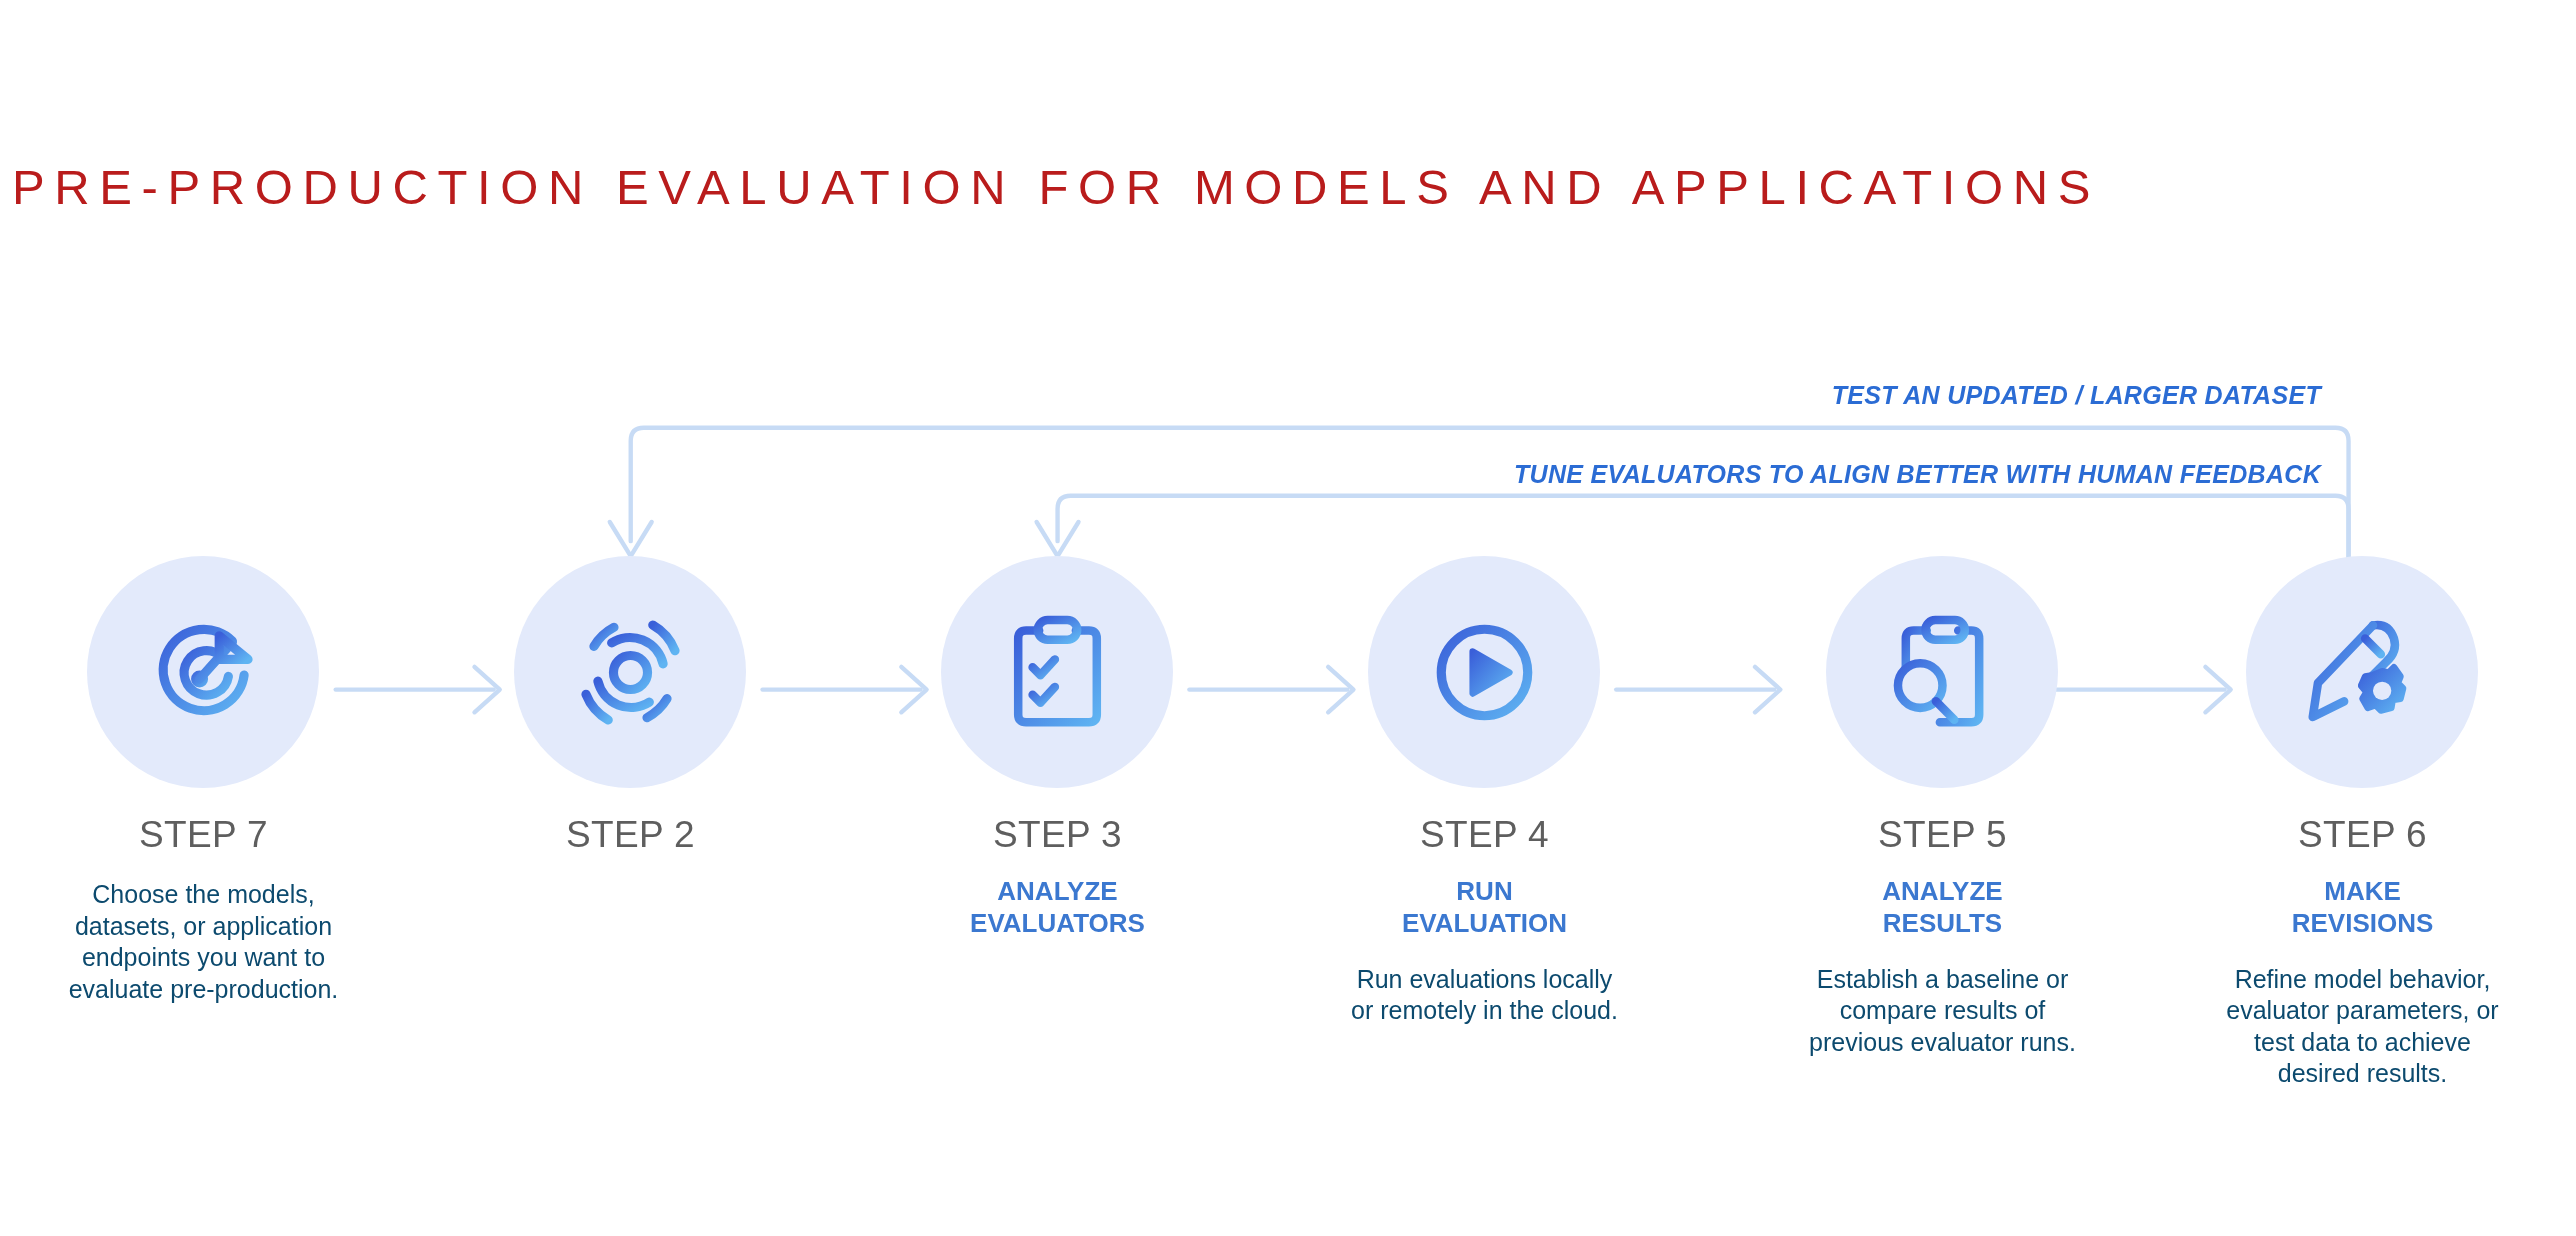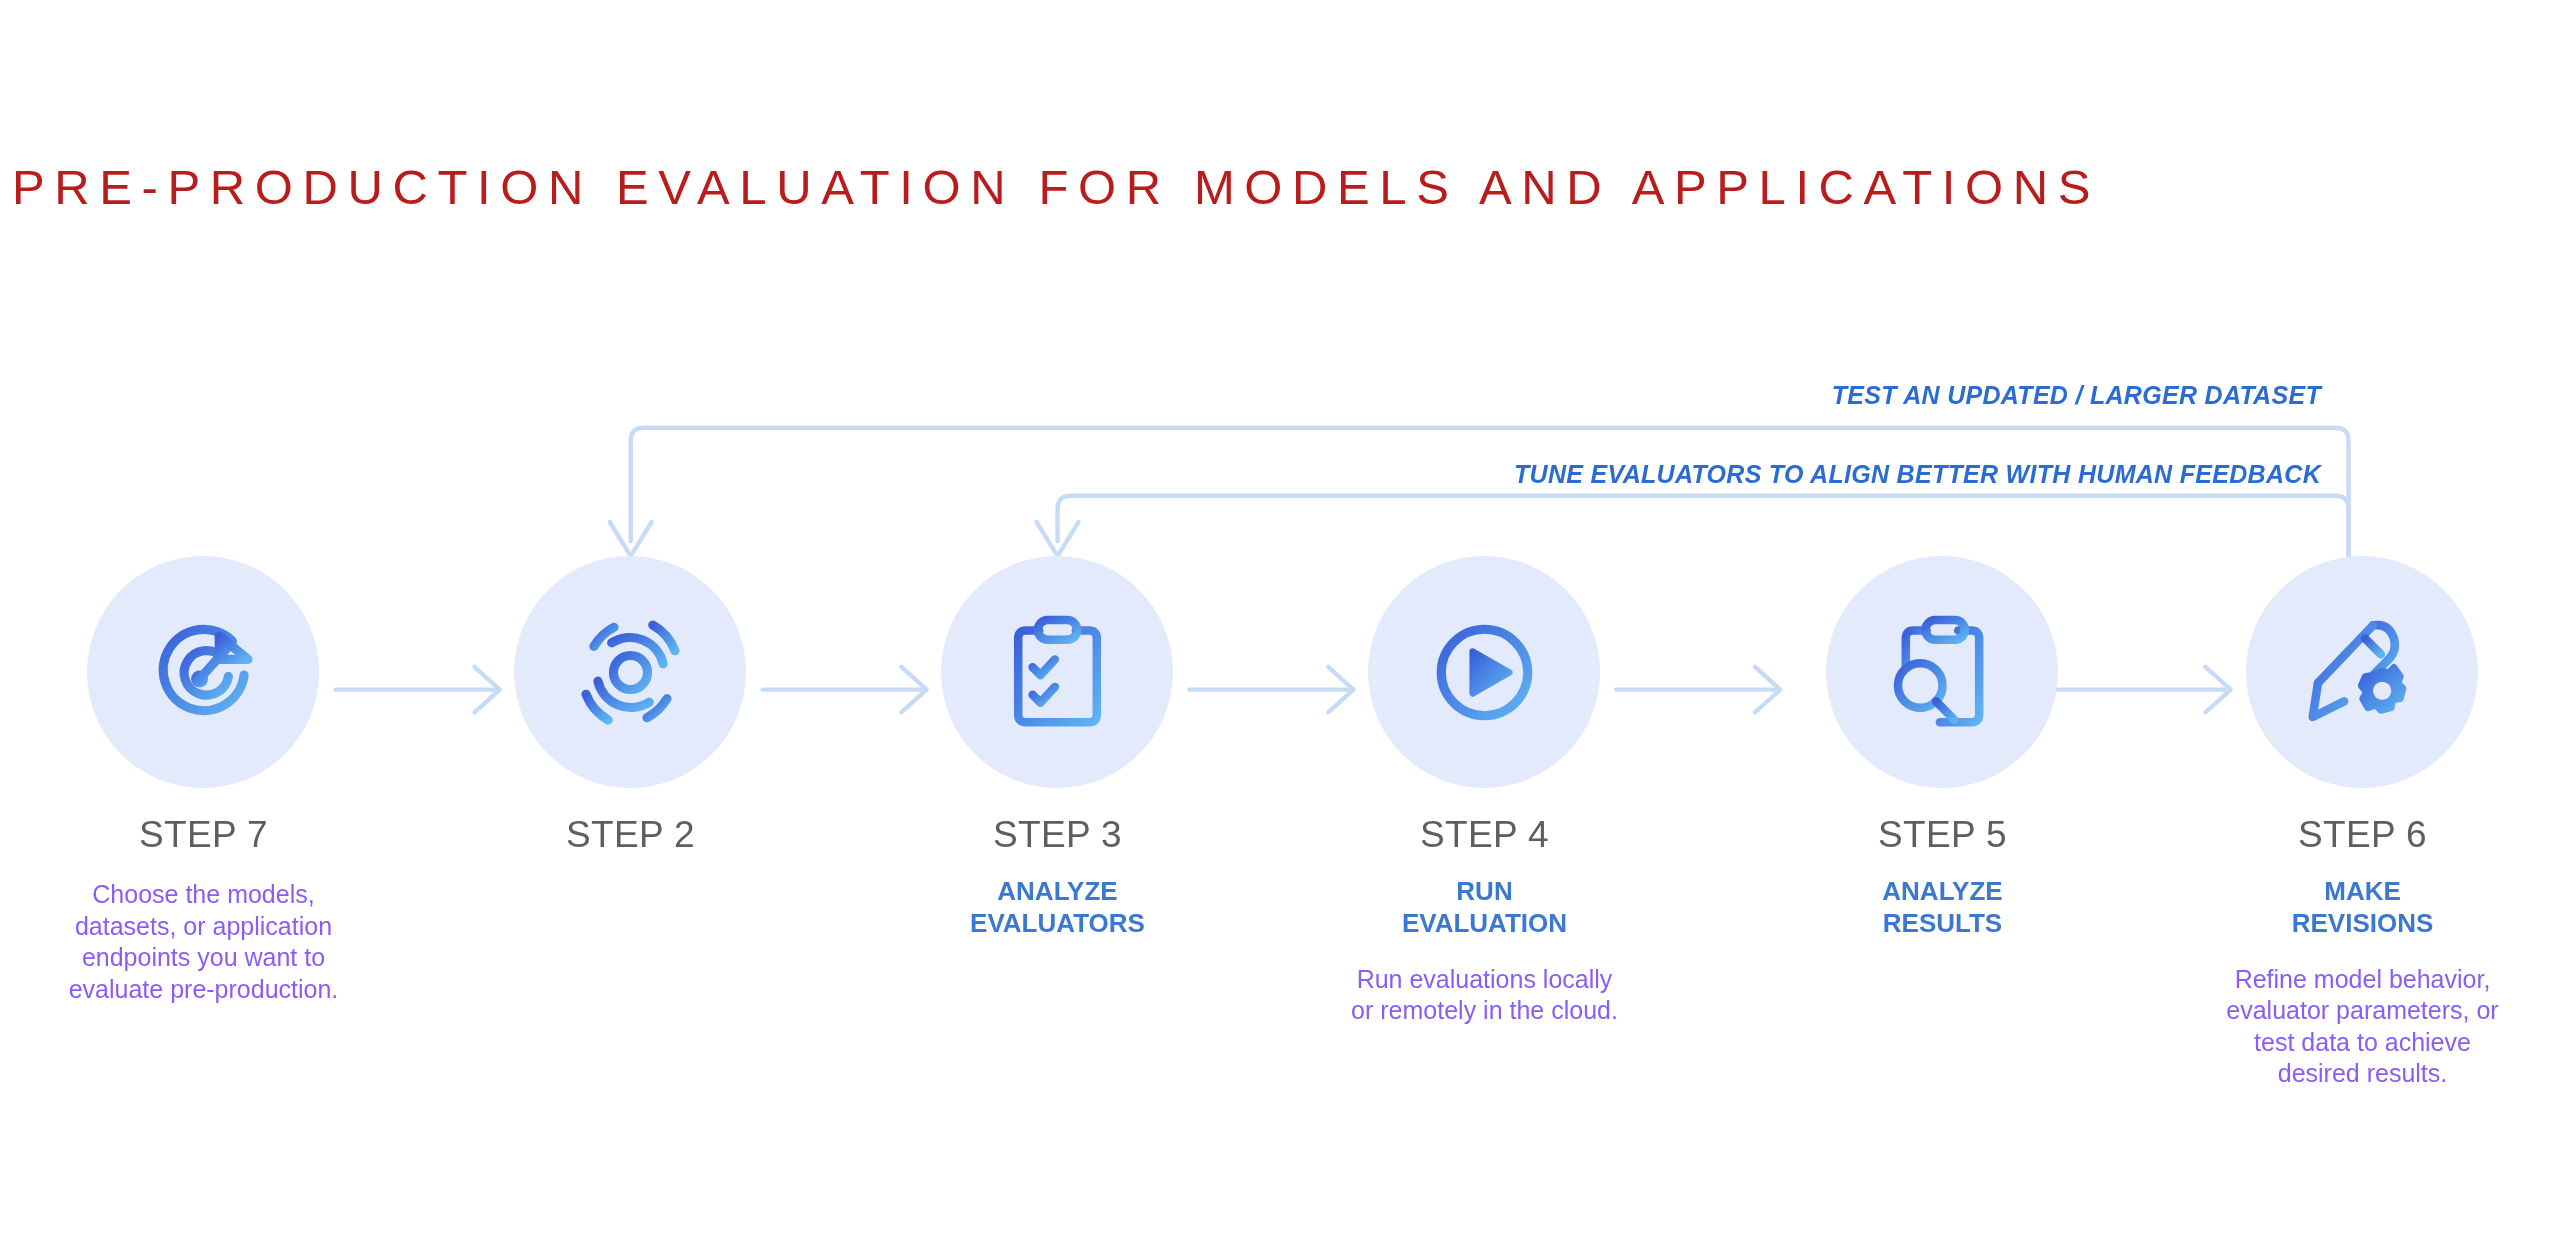--- a/index.html
+++ b/index.html
@@ -106,21 +106,21 @@
     font-weight: bold;
     color: #3b78d0;
     line-height: 1.22;
     white-space: pre-line;
   }
   .step-body {
     margin-top: 24.5px;
     font-family: "Liberation Sans", sans-serif;
     font-size: 25px;
     font-weight: 400;
-    color: #8b5cf6;
+    color: #0c4a6e;
     line-height: 1.26;
     white-space: pre-line;
   }
 </style>
 </head>
 <body>
 
 <div id="diagram-title">PRE-PRODUCTION EVALUATION FOR MODELS AND APPLICATIONS</div>
 
 <div id="loop-label-0" class="loop-label">TEST AN UPDATED / LARGER DATASET</div>
@@ -281,20 +281,23 @@
           <rect x="37" y="10" width="30" height="15" rx="7.5"></rect>
           <circle cx="33" cy="60" r="17"></circle>
           <line x1="45" y1="72" x2="59" y2="86"></line>
         </g>
       </svg>
     </div>
     <div class="step-texts">
       <div class="step-number">STEP 5</div>
       <div class="step-heading">ANALYZE
 RESULTS</div>
+      <div class="step-body">Establish a baseline or
+compare results of
+previous evaluator runs.</div>
     </div>
   </div>
 
   <div class="step" style="left:2246px;">
     <div class="step-circle">
       <svg class="step-icon" viewBox="0 0 100 100">
         <defs>
           <linearGradient id="g6" x1="0" y1="0" x2="1" y2="1">
             <stop offset="0%" stop-color="#3a5fd9"></stop>
               <stop offset="100%" stop-color="#5fb4f2"></stop>

